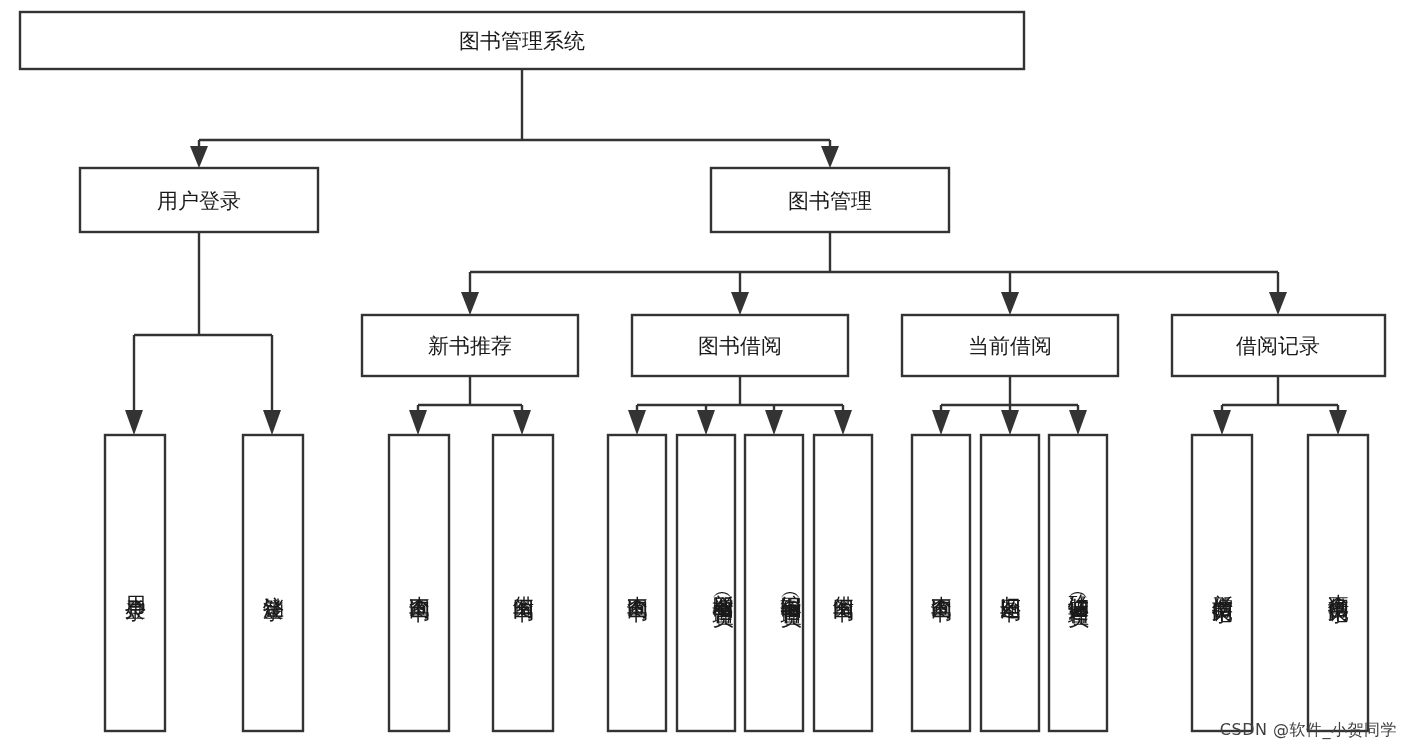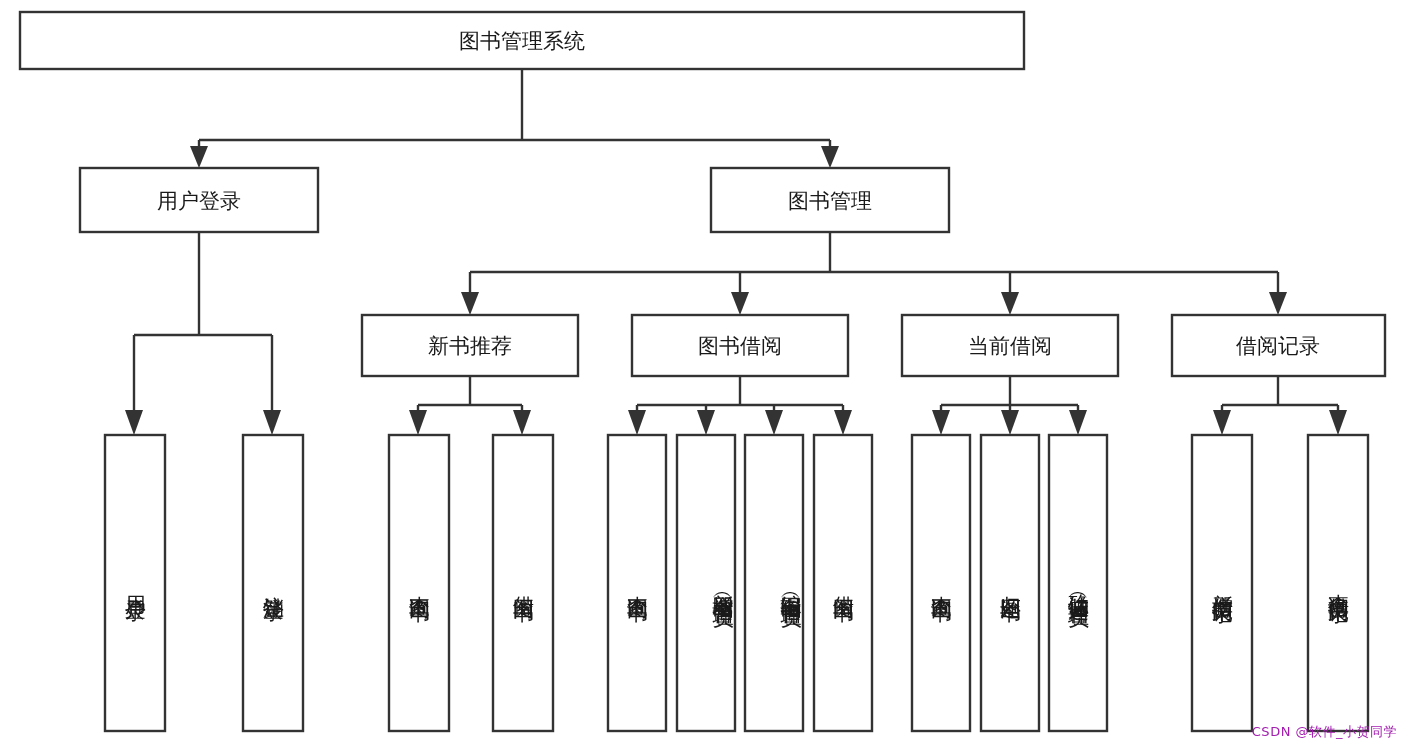--- a/index.html
+++ b/index.html
@@ -59,22 +59,22 @@
     letter-spacing: 2px;
     text-align: center;
     white-space: nowrap;
     pointer-events: none;
   }
   .watermark {
     position: absolute;
     right: 8px;
     bottom: 6px;
     font-family: "DejaVu Sans", "Liberation Sans", sans-serif;
-    font-size: 13px;
-    color: #a21caf;
+    font-size: 16px;
+    color: #404040;
     letter-spacing: 0.5px;
     white-space: nowrap;
   }
 </style>
 </head>
 <body>
 
 <div id="diagram-root">
 
   <svg id="tree-svg" viewBox="0 0 1405 747">

